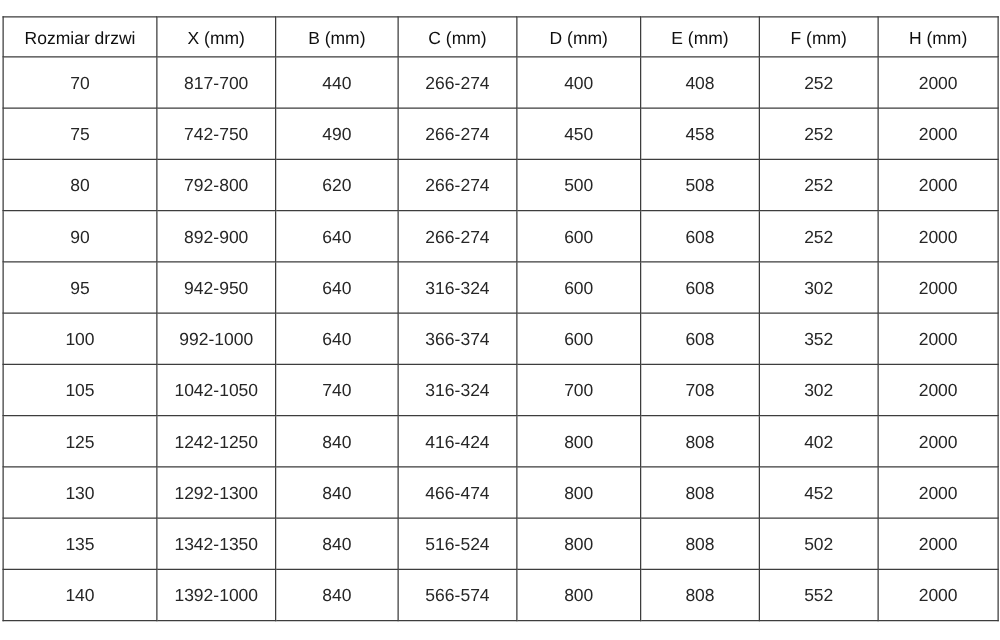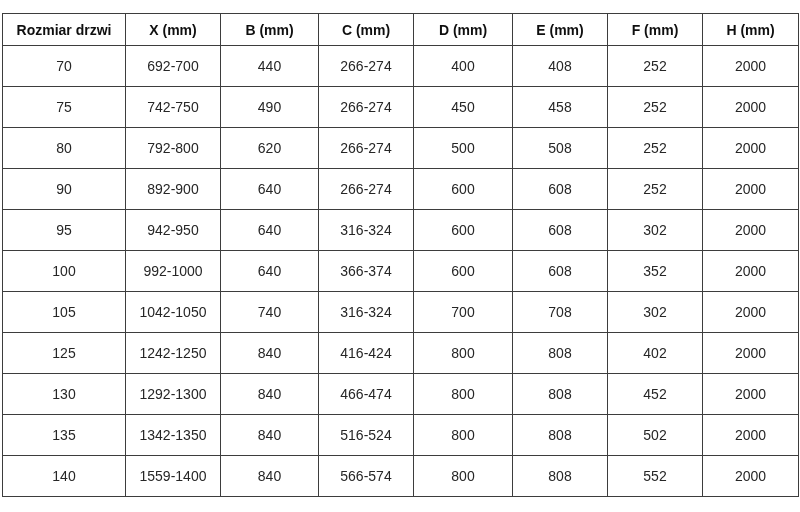--- a/index.html
+++ b/index.html
@@ -28,21 +28,21 @@
   table.spec-table td {
     border: 1px solid #3d3d3d;
     text-align: center;
     vertical-align: middle;
     padding: 0;
     overflow: hidden;
     white-space: nowrap;
   }
   table.spec-table th {
     font-size: 14px;
-    font-weight: bold;
+    font-weight: normal;
     color: #0f0f0f;
     height: 31px;
   }
   table.spec-table td {
     font-size: 14px;
     font-weight: normal;
     color: #262626;
   }
 </style>
 </head>
@@ -67,21 +67,21 @@
         <th>C (mm)</th>
         <th>D (mm)</th>
         <th>E (mm)</th>
         <th>F (mm)</th>
         <th>H (mm)</th>
       </tr>
   </thead>
   <tbody id="table-body">
       <tr>
         <td>70</td>
-        <td>692-700</td>
+        <td>817-700</td>
         <td>440</td>
         <td>266-274</td>
         <td>400</td>
         <td>408</td>
         <td>252</td>
         <td>2000</td>
       </tr>
       <tr>
         <td>75</td>
         <td>742-750</td>
@@ -167,21 +167,21 @@
         <td>1342-1350</td>
         <td>840</td>
         <td>516-524</td>
         <td>800</td>
         <td>808</td>
         <td>502</td>
         <td>2000</td>
       </tr>
       <tr>
         <td>140</td>
-        <td>1559-1400</td>
+        <td>1392-1000</td>
         <td>840</td>
         <td>566-574</td>
         <td>800</td>
         <td>808</td>
         <td>552</td>
         <td>2000</td>
       </tr>
     </tbody>
 </table>
 

